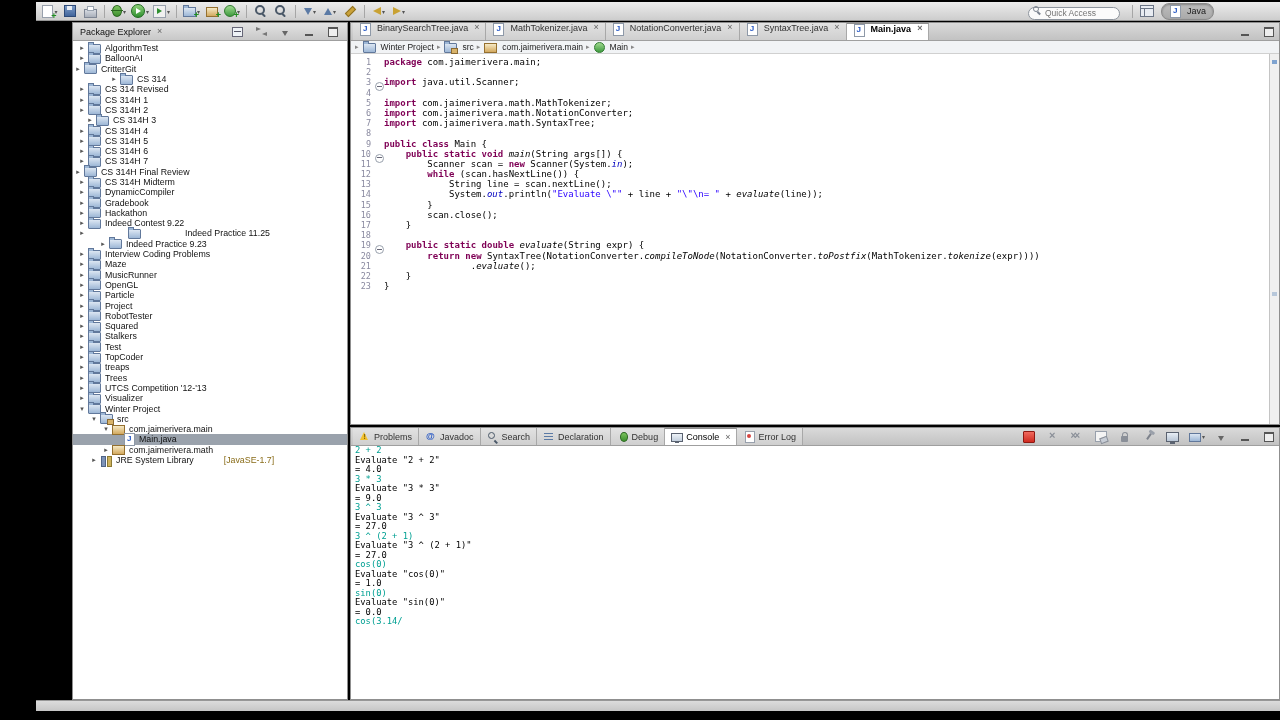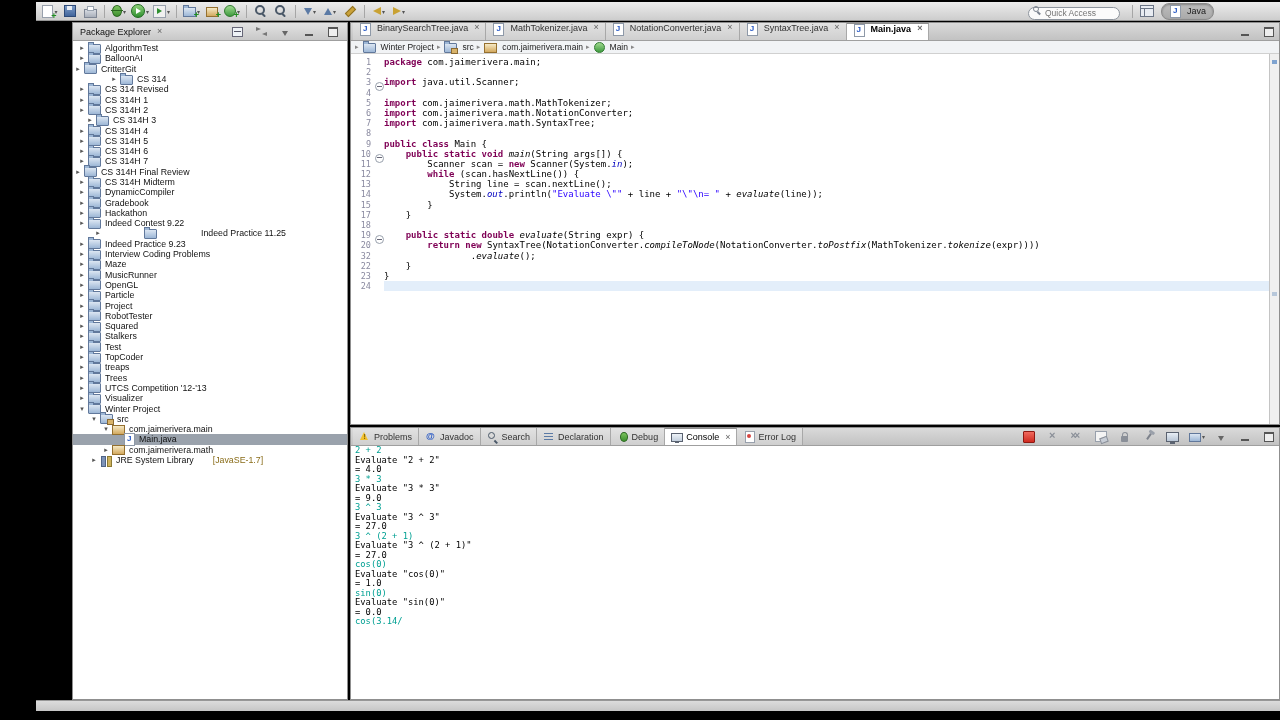--- a/index.html
+++ b/index.html
@@ -87,21 +87,21 @@
   .tab-close{font-size:9px;color:#666;margin-left:3px;line-height:9px;}
   .hdr-icons{margin-left:auto;display:flex;align-items:center;gap:4px;}
 
   
   #pkg-panel{left:72px;top:22px;width:276px;height:678px;}
   #pkg-tree{padding-top:2px;overflow:hidden;height:calc(100% - 20px);}
   .tree-row{display:flex;align-items:center;height:10.3px;font-size:8.8px;color:#111;white-space:nowrap;}
   .tree-row.selected{background:#9aa2ac;}
   .tarrow{width:10px;flex:none;color:#555;font-size:7px;text-align:center;line-height:10px;}
   .tlabel{margin-left:1px;}
-  .tsuffix{color:#8a6d1a;margin-left:3px;padding-left:16px;}
+  .tsuffix{color:#8a6d1a;margin-left:14px;padding-left:16px;}
 
   .ti{display:inline-block;position:relative;flex:none;margin-left:1px;margin-right:3px;}
   .ti-folder,.ti-src{width:11px;height:8px;background:linear-gradient(#dce6f2,#9db7d6);border:1px solid #61789b;border-radius:1px;margin-top:1px;}
   .ti-folder::before,.ti-src::before{content:"";position:absolute;top:-3px;left:-1px;width:4px;height:2px;background:#9db7d6;border:1px solid #61789b;border-bottom:none;}
   .ti-src::after{content:"";position:absolute;right:-2px;bottom:-2px;width:5px;height:4px;background:#d8b36a;border:1px solid #8a6a33;}
   .ti-package{width:11px;height:8px;background:linear-gradient(#f6e9c5,#d3a95e);border:1px solid #95702f;margin-top:1px;}
   .ti-jfile{width:9px;height:11px;background:#fff;border:1px solid #8e99a8;}
   .ti-jfile::after{content:"J";position:absolute;left:2px;top:1px;font:bold 8px/8px "Liberation Sans",sans-serif;color:#2456c4;}
   .ti-lib{width:12px;height:11px;}
   .ti-lib::before{content:"";position:absolute;left:1px;top:1px;width:3px;height:9px;background:#7d93b8;border:1px solid #4f6487;}
@@ -350,26 +350,26 @@
       <div class="tree-row" style="padding-left: 4px;">
         <span class="tarrow">▸</span>
         <span class="ti ti-folder"></span>
         <span class="tlabel">Hackathon</span>
       </div>
       <div class="tree-row" style="padding-left: 4px;">
         <span class="tarrow">▸</span>
         <span class="ti ti-folder"></span>
         <span class="tlabel">Indeed Contest 9.22</span>
       </div>
-      <div class="tree-row" style="padding-left: 20px; gap: 40px;">
+      <div class="tree-row" style="padding-left: 4px; gap: 40px;">
         <span class="tarrow">▸</span>
         <span class="ti ti-folder"></span>
         <span class="tlabel">Indeed Practice 11.25</span>
       </div>
-      <div class="tree-row" style="padding-left: 4px;">
+      <div class="tree-row" style="padding-left: 4px; margin-left: 21px;">
         <span class="tarrow">▸</span>
         <span class="ti ti-folder"></span>
         <span class="tlabel">Indeed Practice 9.23</span>
       </div>
       <div class="tree-row" style="padding-left: 4px;">
         <span class="tarrow">▸</span>
         <span class="ti ti-folder"></span>
         <span class="tlabel">Interview Coding Problems</span>
       </div>
       <div class="tree-row" style="padding-left: 4px;">
@@ -608,58 +608,58 @@
           <span class="ln">14</span>
           <span class="foldc"></span>
           <span class="code"><span class="tok-p">            System.</span><span class="tok-sf">out</span><span class="tok-p">.println(</span><span class="tok-s">"Evaluate \""</span><span class="tok-p"> + line + </span><span class="tok-s">"\"\n= "</span><span class="tok-p"> + </span><span class="tok-sm">evaluate</span><span class="tok-p">(line));</span></span>
         </div>
         <div class="code-row">
           <span class="ln">15</span>
           <span class="foldc"></span>
           <span class="code"><span class="tok-p">        }</span></span>
         </div>
         <div class="code-row">
+          <span class="ln">16</span>
+          <span class="foldc"></span>
+          <span class="code"><span class="tok-p">        scan.close();</span></span>
+        </div>
+        <div class="code-row">
           <span class="ln">17</span>
           <span class="foldc"></span>
           <span class="code"><span class="tok-p">    }</span></span>
         </div>
         <div class="code-row">
           <span class="ln">18</span>
           <span class="foldc"></span>
           <span class="code"></span>
         </div>
         <div class="code-row">
           <span class="ln">19</span>
           <span class="foldc"><span class="fold-ic"></span></span>
           <span class="code"><span class="tok-p">    </span><span class="tok-k">public</span><span class="tok-p"> </span><span class="tok-k">static</span><span class="tok-p"> </span><span class="tok-k">double</span><span class="tok-p"> </span><span class="tok-sm">evaluate</span><span class="tok-p">(String expr) {</span></span>
         </div>
         <div class="code-row">
           <span class="ln">20</span>
           <span class="foldc"></span>
           <span class="code"><span class="tok-p">        </span><span class="tok-k">return</span><span class="tok-p"> </span><span class="tok-k">new</span><span class="tok-p"> SyntaxTree(NotationConverter.</span><span class="tok-sm">compileToNode</span><span class="tok-p">(NotationConverter.</span><span class="tok-sm">toPostfix</span><span class="tok-p">(MathTokenizer.</span><span class="tok-sm">tokenize</span><span class="tok-p">(expr))))</span></span>
         </div>
         <div class="code-row">
-          <span class="ln">32</span>
+          <span class="ln">21</span>
           <span class="foldc"></span>
           <span class="code"><span class="tok-p">                .</span><span class="tok-sm">evaluate</span><span class="tok-p">();</span></span>
         </div>
         <div class="code-row">
           <span class="ln">22</span>
           <span class="foldc"></span>
           <span class="code"><span class="tok-p">    }</span></span>
         </div>
         <div class="code-row">
           <span class="ln">23</span>
           <span class="foldc"></span>
           <span class="code"><span class="tok-p">}</span></span>
-        </div>
-        <div class="code-row cur">
-          <span class="ln">24</span>
-          <span class="foldc"></span>
-          <span class="code"></span>
         </div>
       </div>
     <div id="oruler">
       <div class="omark" style="top:6px;background:#7fa3d0;"></div>
       <div class="omark" style="top:238px;background:#b7c7da;"></div>
     </div>
   </div>
 </div>
 
 <div id="bottom-panel" class="panel">

